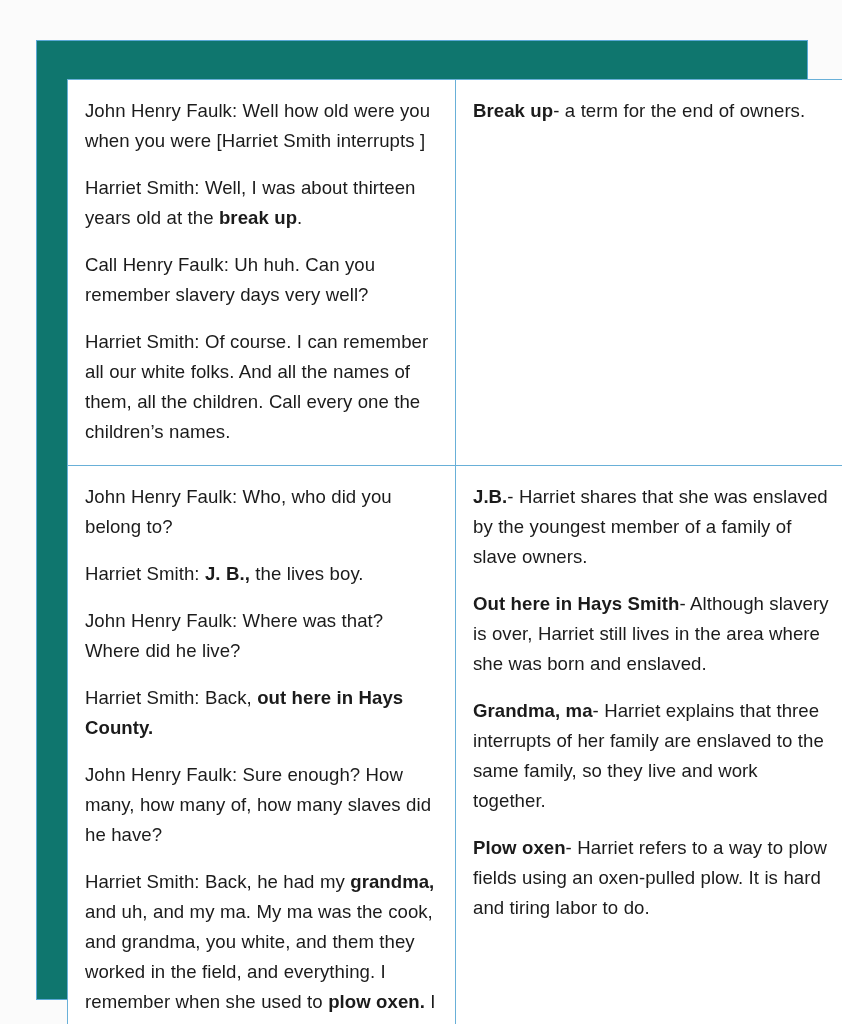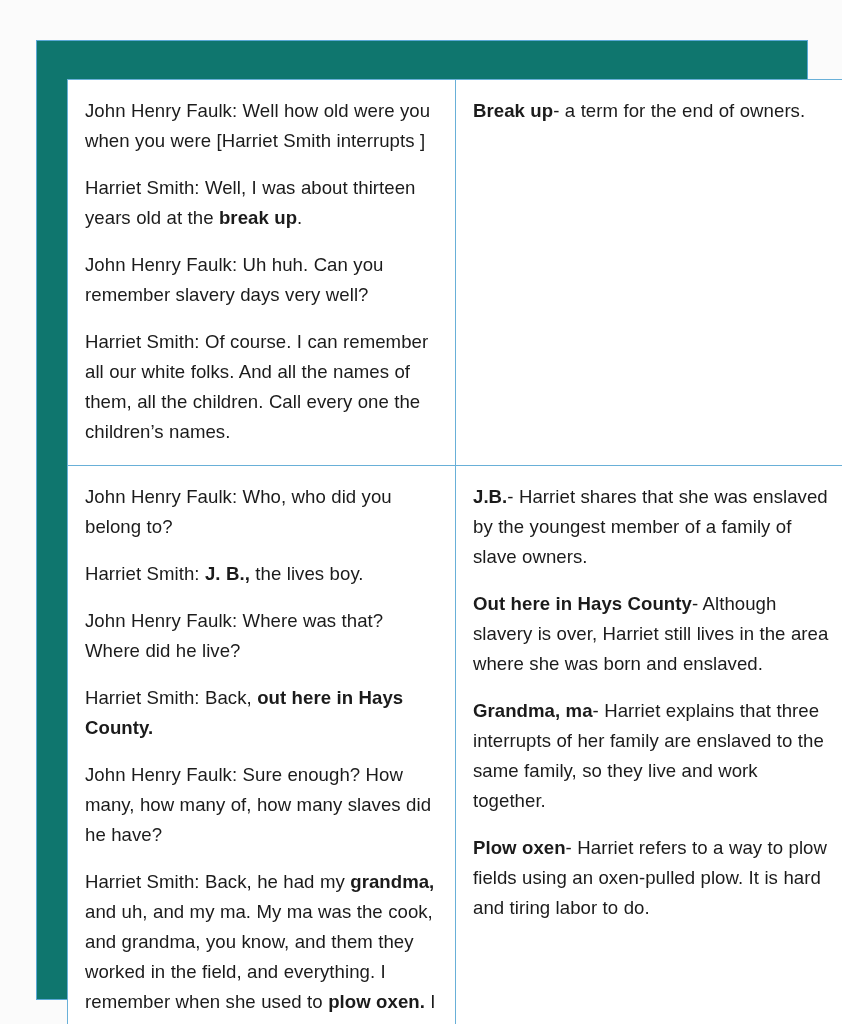--- a/index.html
+++ b/index.html
@@ -72,40 +72,40 @@
 
 <div class="page-frame">
 
   <table class="content-table">
     <tbody>
 
       <tr class="row-one">
         <td class="col-transcript">
             <p class="para"><span>John Henry Faulk: Well how old were you when you were [Harriet Smith interrupts ]</span></p>
             <p class="para"><span>Harriet Smith: Well, I was about thirteen years old at the </span><span class="b">break up</span><span>.</span></p>
-            <p class="para"><span>John Henry Faulk: Uh huh. Can you remember slavery days very well?</span></p>
+            <p class="para"><span>Call Henry Faulk: Uh huh. Can you remember slavery days very well?</span></p>
             <p class="para"><span>Harriet Smith: Of course. I can remember all our white folks. And all the names of them, all the children. Call every one the children’s names.</span></p>
           </td>
         <td class="col-notes">
             <p class="para"><span class="b">Break up</span><span>- a term for the end of owners.</span></p>
           </td>
       </tr>
 
       <tr class="row-two">
         <td class="col-transcript">
             <p class="para"><span>John Henry Faulk: Who, who did you belong to?</span></p>
             <p class="para"><span>Harriet Smith: </span><span class="b">J. B.,</span><span> the lives boy.</span></p>
             <p class="para"><span>John Henry Faulk: Where was that? Where did he live?</span></p>
             <p class="para"><span>Harriet Smith: Back, </span><span class="b">out here in Hays County.</span></p>
             <p class="para"><span>John Henry Faulk: Sure enough? How many, how many of, how many slaves did he have?</span></p>
-            <p class="para"><span>Harriet Smith: Back, he had my </span><span class="b">grandma,</span><span> and uh, and my ma. My ma was the cook, and grandma, you know, and them they worked in the field, and everything. I remember when she used to </span><span class="b">plow oxen.</span><span> I plowed, I plowed oxen myself.</span></p>
+            <p class="para"><span>Harriet Smith: Back, he had my </span><span class="b">grandma,</span><span> and uh, and my ma. My ma was the cook, and grandma, you white, and them they worked in the field, and everything. I remember when she used to </span><span class="b">plow oxen.</span><span> I plowed, I plowed oxen myself.</span></p>
           </td>
         <td class="col-notes">
             <p class="para"><span class="b">J.B.</span><span>- Harriet shares that she was enslaved by the youngest member of a family of slave owners.</span></p>
-            <p class="para"><span class="b">Out here in Hays County</span><span>- Although slavery is over, Harriet still lives in the area where she was born and enslaved.</span></p>
+            <p class="para"><span class="b">Out here in Hays Smith</span><span>- Although slavery is over, Harriet still lives in the area where she was born and enslaved.</span></p>
             <p class="para"><span class="b">Grandma, ma</span><span>- Harriet explains that three interrupts of her family are enslaved to the same family, so they live and work together.</span></p>
             <p class="para"><span class="b">Plow oxen</span><span>- Harriet refers to a way to plow fields using an oxen-pulled plow. It is hard and tiring labor to do.</span></p>
           </td>
       </tr>
 
     </tbody>
   </table>
 
 </div>
 

